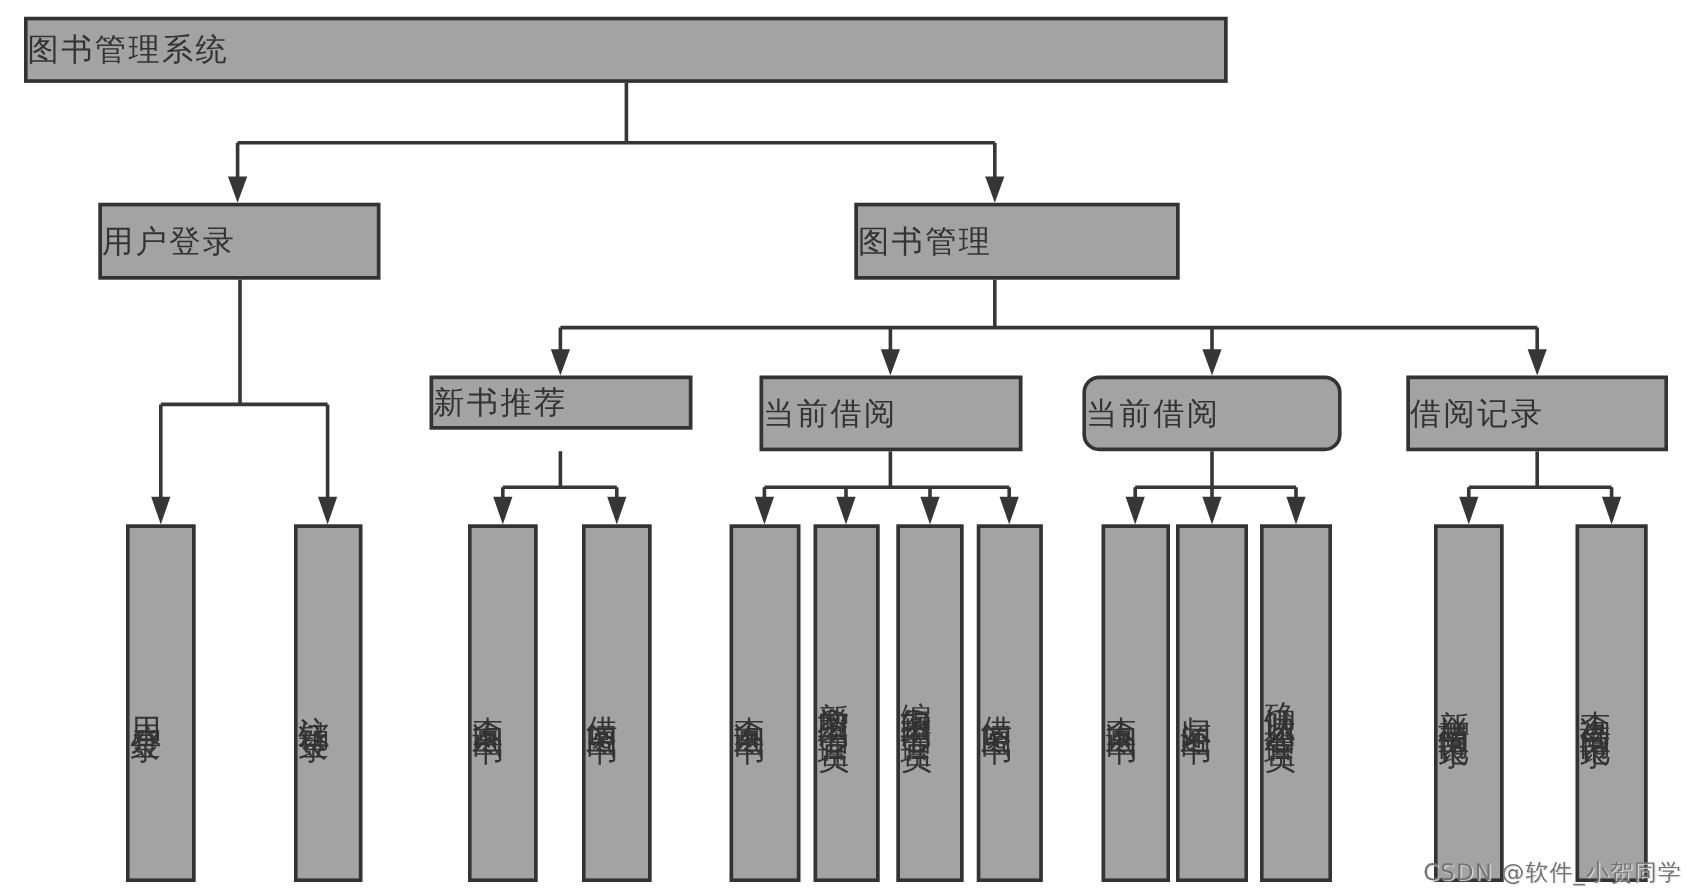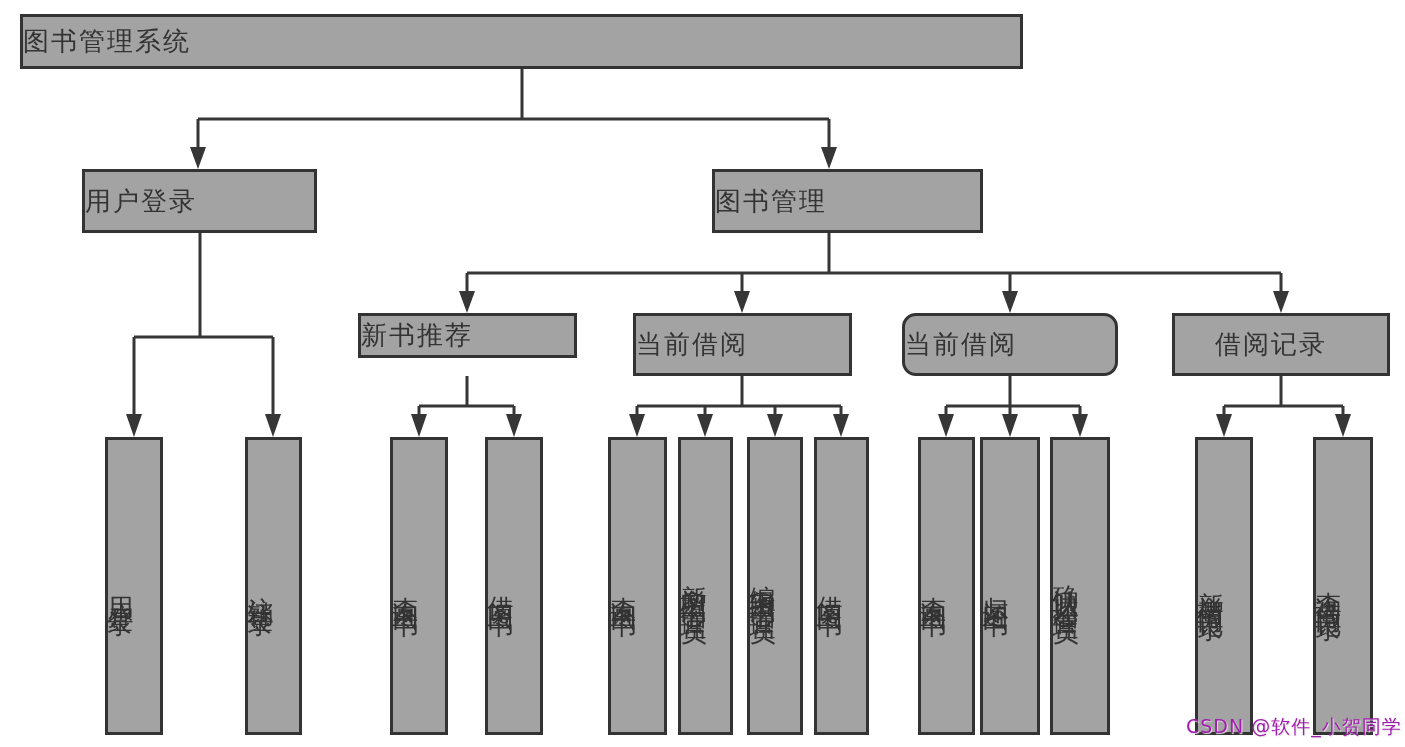--- a/index.html
+++ b/index.html
@@ -29,21 +29,21 @@
     font-size: 26px;
     letter-spacing: 5px;
     line-height: 1;
     white-space: nowrap;
   }
   .watermark {
     position: absolute;
     left: 1186px; top: 714px;
     font-size: 19px;
     letter-spacing: 1px;
-    color: #a21caf;
+    color: #737373;
     text-shadow: 1px 1px 1px #e2e2e2;
     white-space: nowrap;
   }
 </style>
 </head>
 <body>
 
 <div class="stage">
 
   <svg class="connectors" width="1405" height="747" viewBox="0 0 1405 747">
@@ -99,21 +99,21 @@
 
   <div class="node h-node" style="left:358px; top:313px; width:219px; height:45px;">
     <span>新书推荐</span>
   </div>
   <div class="node h-node" style="left:633px; top:313px; width:219px; height:63px;">
     <span>当前借阅</span>
   </div>
   <div class="node h-node" style="left:902px; top:313px; width:216px; height:63px;border-radius:14px;">
     <span>当前借阅</span>
   </div>
-  <div class="node h-node" style="left:1172px; top:313px; width:218px; height:63px;padding-left:40px;">
+  <div class="node h-node" style="left:1172px; top:313px; width:218px; height:63px;">
     <span>借阅记录</span>
   </div>
 
   <div class="node v-node" style="left:105px; top:437px; width:58px; height:298px;">
     <span class="vtext">用户登录</span>
   </div>
   <div class="node v-node" style="left:245px; top:437px; width:57px; height:298px;">
     <span class="vtext">注销登录</span>
   </div>
 

